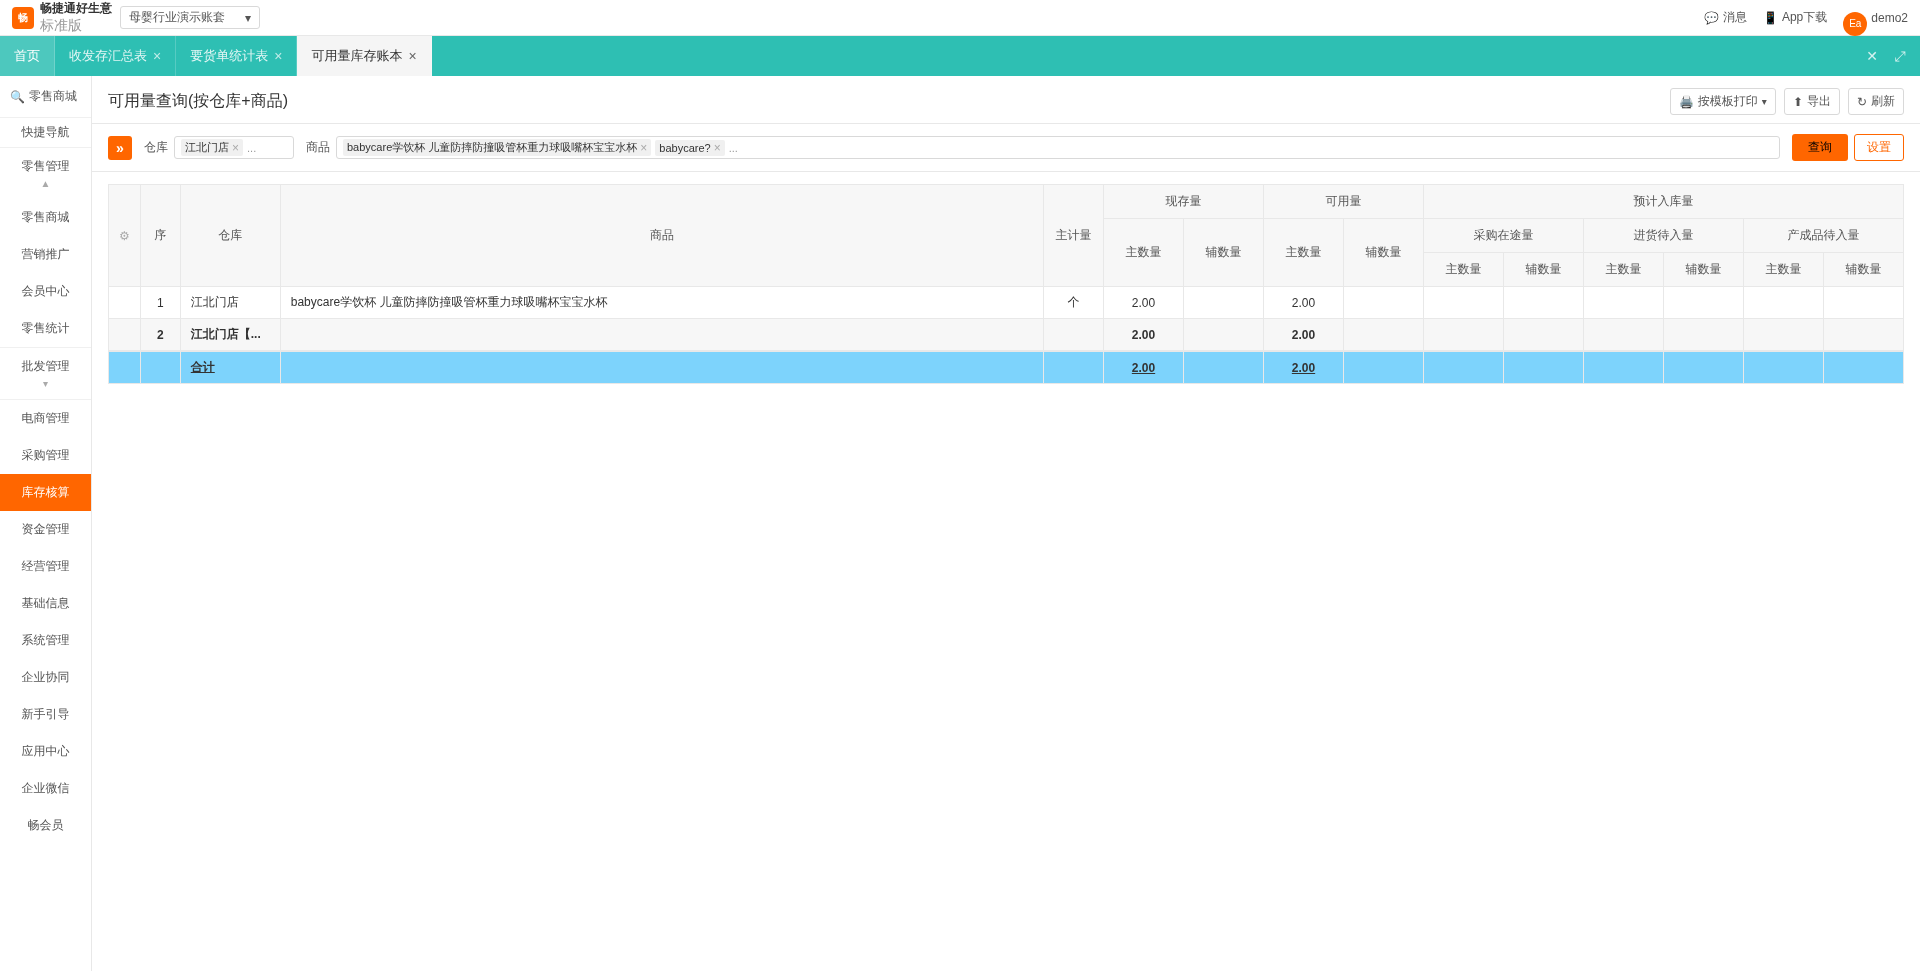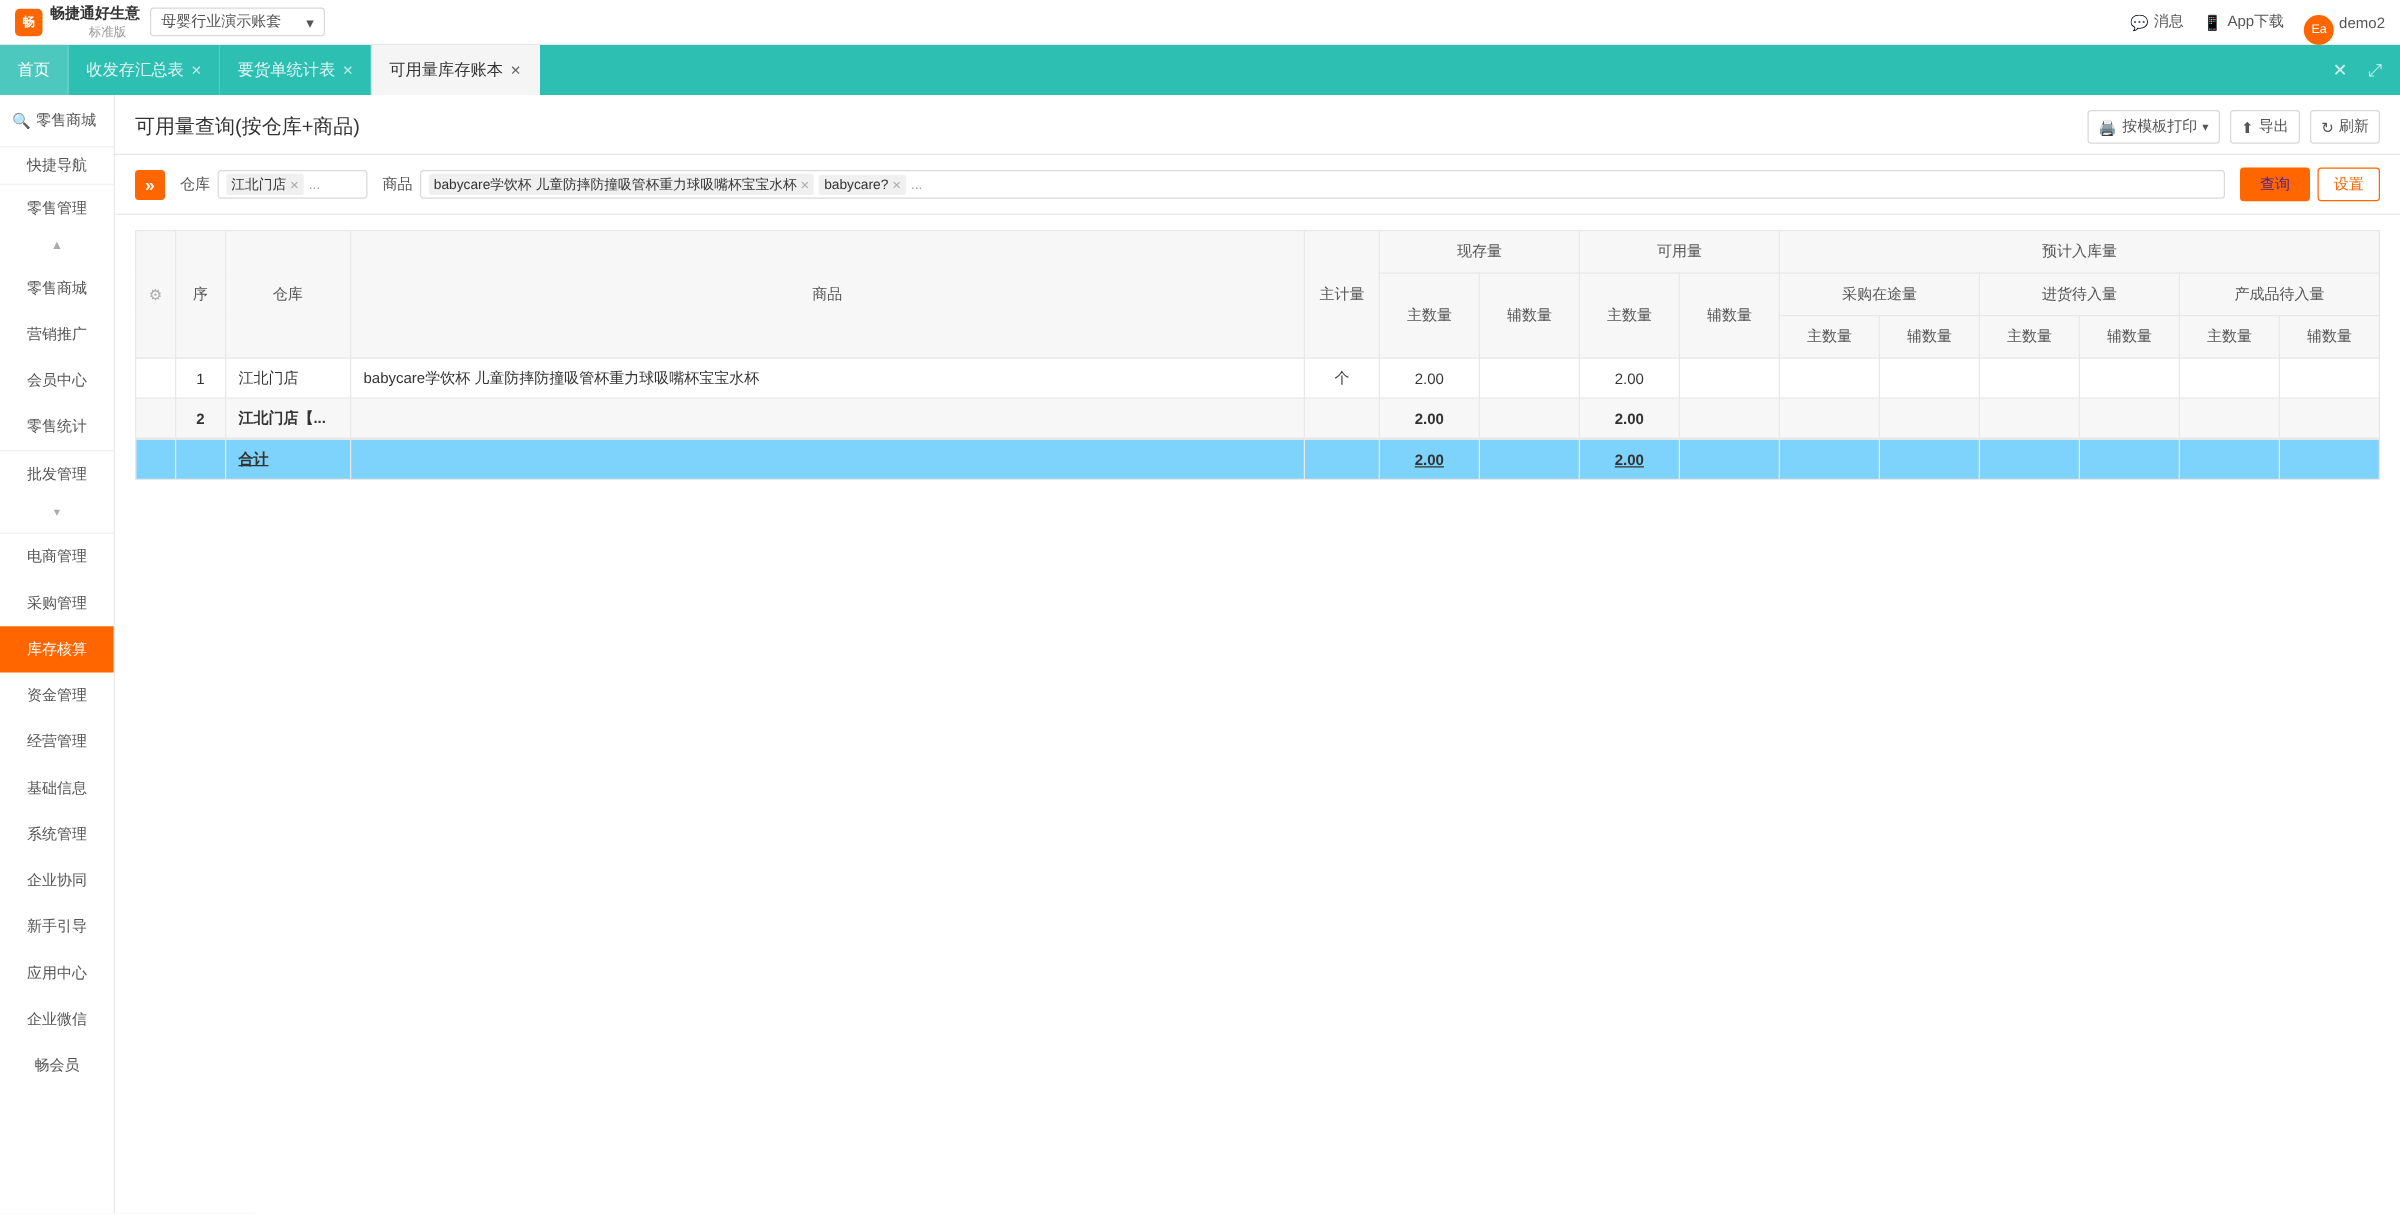--- a/index.html
+++ b/index.html
@@ -4,21 +4,21 @@
   <style>
     * { box-sizing: border-box; margin: 0; padding: 0; }
     body { font-family: 'Microsoft YaHei', Arial, sans-serif; font-size: 12px; background: #f5f5f5; color: #333; display: flex; flex-direction: column; height: 971px; overflow: hidden; }
 
     
     .top-bar { height: 36px; background: #fff; border-bottom: 1px solid #e8e8e8; display: flex; align-items: center; justify-content: space-between; padding: 0 12px; }
     .top-bar-left { display: flex; align-items: center; gap: 8px; }
     .brand-logo { display: flex; align-items: center; gap: 6px; }
     .brand-icon { width: 22px; height: 22px; background: #ff6600; border-radius: 4px; display: flex; align-items: center; justify-content: center; color: #fff; font-size: 10px; font-weight: bold; }
     .brand-name { font-size: 12px; color: #333; font-weight: bold; }
-    .brand-edition { font-size: 10px; color: #999; margin-left: 31px; }
+    .brand-edition { font-size: 14px; color: #999; }
     .industry-selector { display: flex; align-items: center; gap: 20px; border: 1px solid #d9d9d9; border-radius: 3px; padding: 2px 8px; cursor: pointer; font-size: 12px; color: #555; background: #fff; }
     .top-bar-right { display: flex; align-items: center; gap: 16px; font-size: 12px; color: #555; }
     .top-bar-right-item { display: flex; align-items: center; gap: 4px; cursor: pointer; }
     .avatar { width: 24px; height: 24px; border-radius: 50%; background: #ff6600; display: flex; align-items: center; justify-content: center; color: #fff; font-size: 10px; font-weight: normal; margin-top: 12px; }
 
     
     .tab-nav { height: 40px; background: #2ebfb3; display: flex; align-items: stretch; padding-left: 0; position: relative; }
     .tab-item { display: flex; align-items: center; padding: 0 14px; font-size: 13px; color: rgba(255,255,255,0.85); cursor: pointer; border-right: 1px solid rgba(255,255,255,0.2); gap: 6px; white-space: nowrap; }
     .tab-item:first-child { background: rgba(255,255,255,0.15); color: #fff; }
     .tab-item.active { background: #f5f5f5; color: #333; border-bottom: none; }
@@ -29,21 +29,21 @@
 
     
     .main-layout { display: flex; flex: 1; overflow: hidden; }
 
     
     .sidebar { width: 92px; background: #fff; border-right: 1px solid #e8e8e8; display: flex; flex-direction: column; overflow-y: auto; }
     .sidebar-search { padding: 8px 6px; border-bottom: 1px solid #f0f0f0; }
     .sidebar-search-btn { width: 100%; background: none; border: none; color: #555; font-size: 12px; cursor: pointer; display: flex; align-items: center; gap: 4px; padding: 4px; }
     .sidebar-nav-btn { padding: 6px; text-align: center; font-size: 12px; color: #555; cursor: pointer; border-bottom: 1px solid #f0f0f0; }
     .sidebar-section { border-bottom: 1px solid #f0f0f0; }
-    .sidebar-item { padding: 10px 6px; text-align: center; font-size: 12px; color: #555; cursor: pointer; display: flex; flex-direction: column; align-items: center; gap: 16px; }
+    .sidebar-item { padding: 10px 6px; text-align: center; font-size: 12px; color: #555; cursor: pointer; display: flex; flex-direction: column; align-items: center; gap: 3px; }
     .sidebar-item.active { background: #ff6600; color: #fff; }
     .sidebar-item.has-children { position: relative; }
     .sidebar-item .arrow { font-size: 10px; color: #aaa; }
 
     
     .content-area { flex: 1; display: flex; flex-direction: column; overflow: hidden; }
 
     
     .page-header { padding: 12px 16px 8px; background: #fff; border-bottom: 1px solid #e8e8e8; display: flex; align-items: center; justify-content: space-between; }
     .page-title { font-size: 16px; color: #333; font-weight: 500; }
@@ -54,21 +54,21 @@
     .filter-bar { background: #fff; padding: 10px 16px; border-bottom: 1px solid #e8e8e8; display: flex; align-items: center; gap: 12px; }
     .filter-expand-btn { width: 24px; height: 24px; background: #ff6600; color: #fff; border-radius: 3px; display: flex; align-items: center; justify-content: center; cursor: pointer; font-size: 14px; font-weight: bold; flex-shrink: 0; }
     .filter-group { display: flex; align-items: center; gap: 6px; }
     .filter-label { font-size: 12px; color: #555; white-space: nowrap; }
     .filter-tag-container { display: flex; align-items: center; border: 1px solid #d9d9d9; border-radius: 3px; padding: 2px 6px; min-width: 120px; max-width: 200px; gap: 4px; background: #fff; }
     .filter-tag { background: #f0f0f0; border-radius: 2px; padding: 1px 4px; font-size: 11px; color: #333; display: flex; align-items: center; gap: 3px; }
     .filter-tag-close { color: #aaa; cursor: pointer; font-size: 12px; }
     .filter-more { color: #999; font-size: 11px; cursor: pointer; }
     .filter-product-container { display: flex; align-items: center; border: 1px solid #d9d9d9; border-radius: 3px; padding: 2px 6px; flex: 1; gap: 4px; background: #fff; }
     .filter-actions-right { margin-left: auto; display: flex; gap: 6px; }
-    .btn-query { background: #ff6600; color: #4c1d95; border: none; border-radius: 3px; padding: 5px 16px; cursor: pointer; font-size: 12px; }
+    .btn-query { background: #ff6600; color: #000000; border: none; border-radius: 3px; padding: 5px 16px; cursor: pointer; font-size: 12px; }
     .btn-setting { background: #fff; color: #ff6600; border: 1px solid #ff6600; border-radius: 3px; padding: 2px 12px; cursor: pointer; font-size: 12px; }
 
     
     .table-container { flex: 1; overflow: auto; background: #fff; margin: 0; padding: 12px 16px; }
     .data-table { width: 100%; border-collapse: collapse; font-size: 12px; }
     .data-table th { background: #f7f7f7; border: 1px solid #e8e8e8; padding: 8px 10px; text-align: center; color: #555; font-weight: 500; white-space: nowrap; }
     .data-table td { border: 1px solid #e8e8e8; padding: 7px 10px; text-align: center; color: #333; }
     .data-table tr:nth-child(even) { background: #fafafa; }
     .th-group { text-align: center; }
     .col-gear { width: 30px; }

